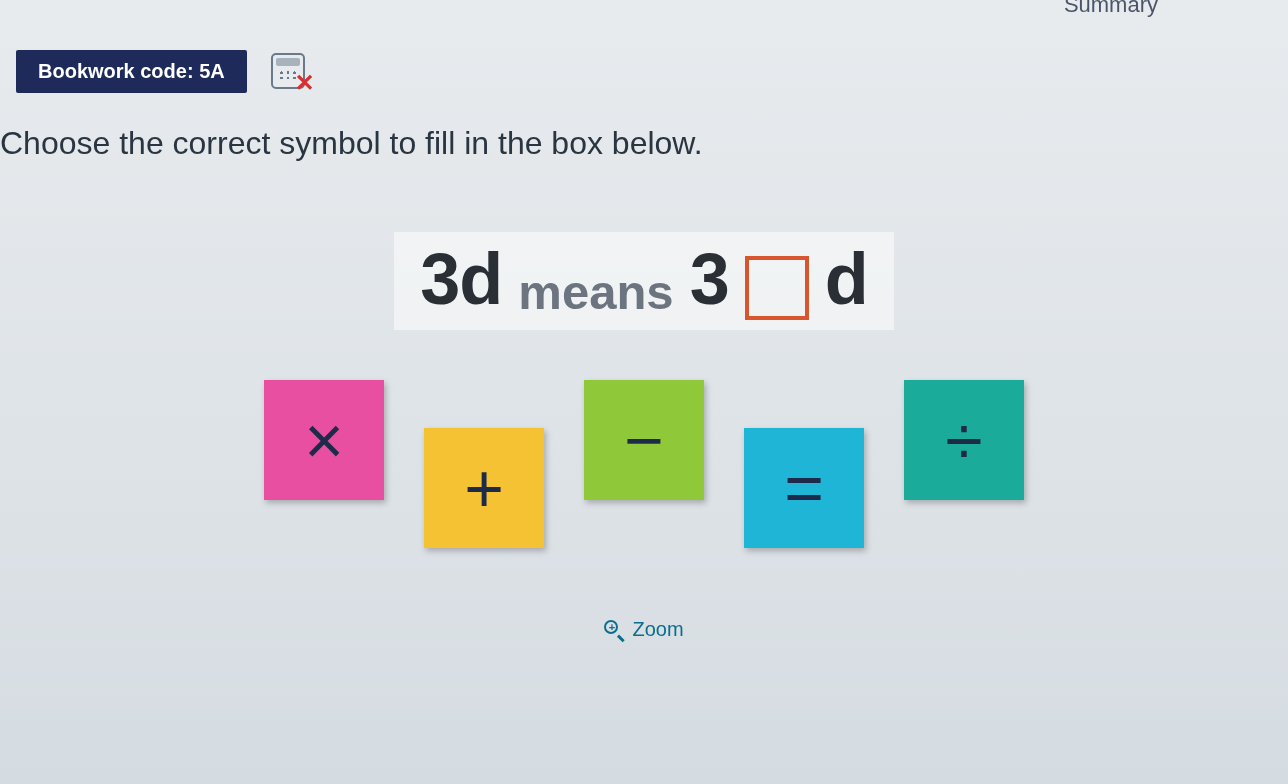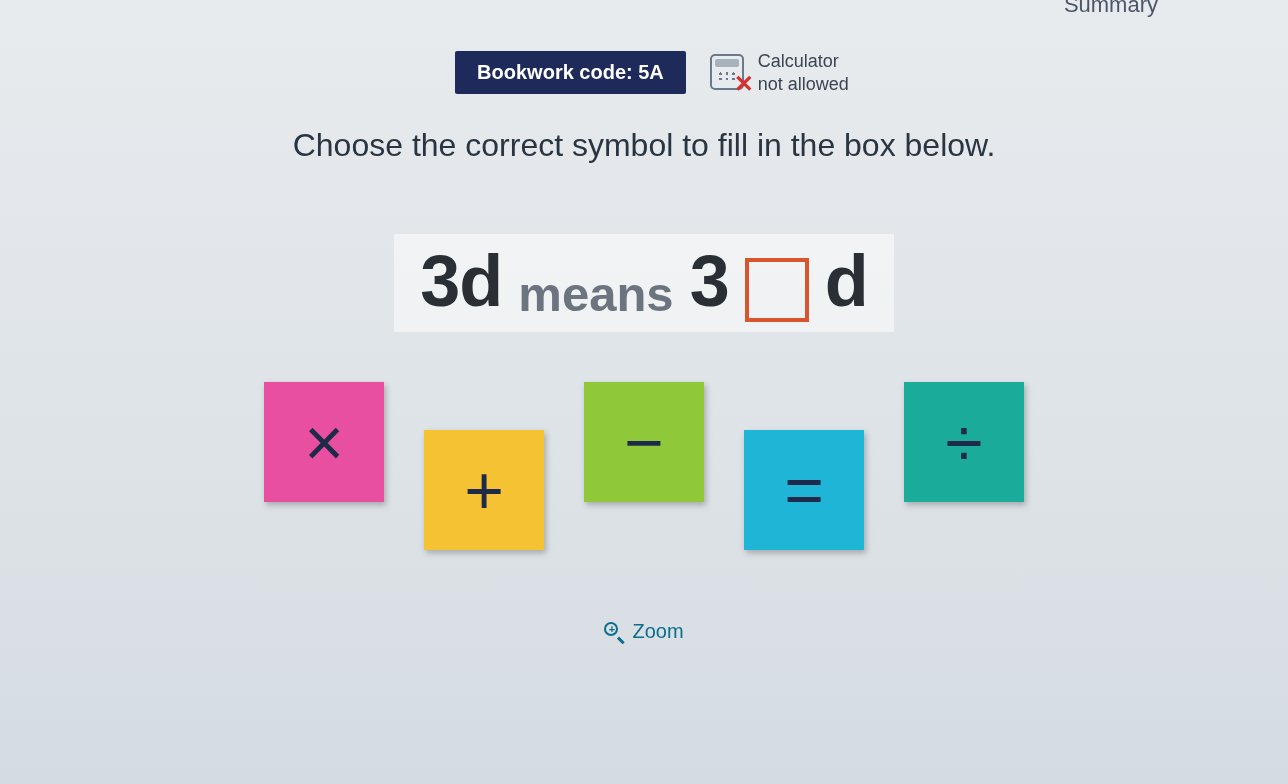--- a/index.html
+++ b/index.html
@@ -14,21 +14,21 @@
     .summary-label {
       position: absolute;
       top: -8px;
       right: 130px;
       color: #4a5568;
       font-size: 22px;
       font-weight: 500;
     }
     .info-row {
       display: flex;
-      justify-content: center;
+      justify-content: flex-start;
       align-items: center;
       gap: 24px;
       margin-top: 50px;
       padding-left: 16px;
     }
     .bookwork-badge {
       background: #1e2a5a;
       color: #fff;
       padding: 10px 22px;
       font-size: 20px;
@@ -81,21 +81,21 @@
       font-size: 24px;
       font-weight: 900;
       line-height: 1;
     }
     .calc-text {
       color: #3a4552;
       font-size: 18px;
       line-height: 1.25;
     }
     .question {
-      text-align: center;
+      text-align: left;
       margin-top: 32px;
       color: #2a3542;
       font-size: 32px;
       font-weight: 400;
     }
     .expression-wrap {
       display: flex;
       justify-content: center;
       margin-top: 70px;
     }
@@ -192,24 +192,20 @@
 <body>
 
 <div class="summary-label">Summary</div>
 
 <div class="info-row">
   <div class="bookwork-badge">Bookwork code: 5A</div>
   <div class="calc-block">
     <div class="calc-icon-wrap">
       <div class="calc-icon"></div>
       <div class="calc-x">✕</div>
-    </div>
-    <div class="calc-text">
-      <div>Calculator</div>
-      <div>not allowed</div>
     </div>
   </div>
 </div>
 
 <div class="question">Choose the correct symbol to fill in the box below.</div>
 
 <div class="expression-wrap">
   <div class="expression">
     <span class="txt">3d</span>
     <span class="means">means</span>

